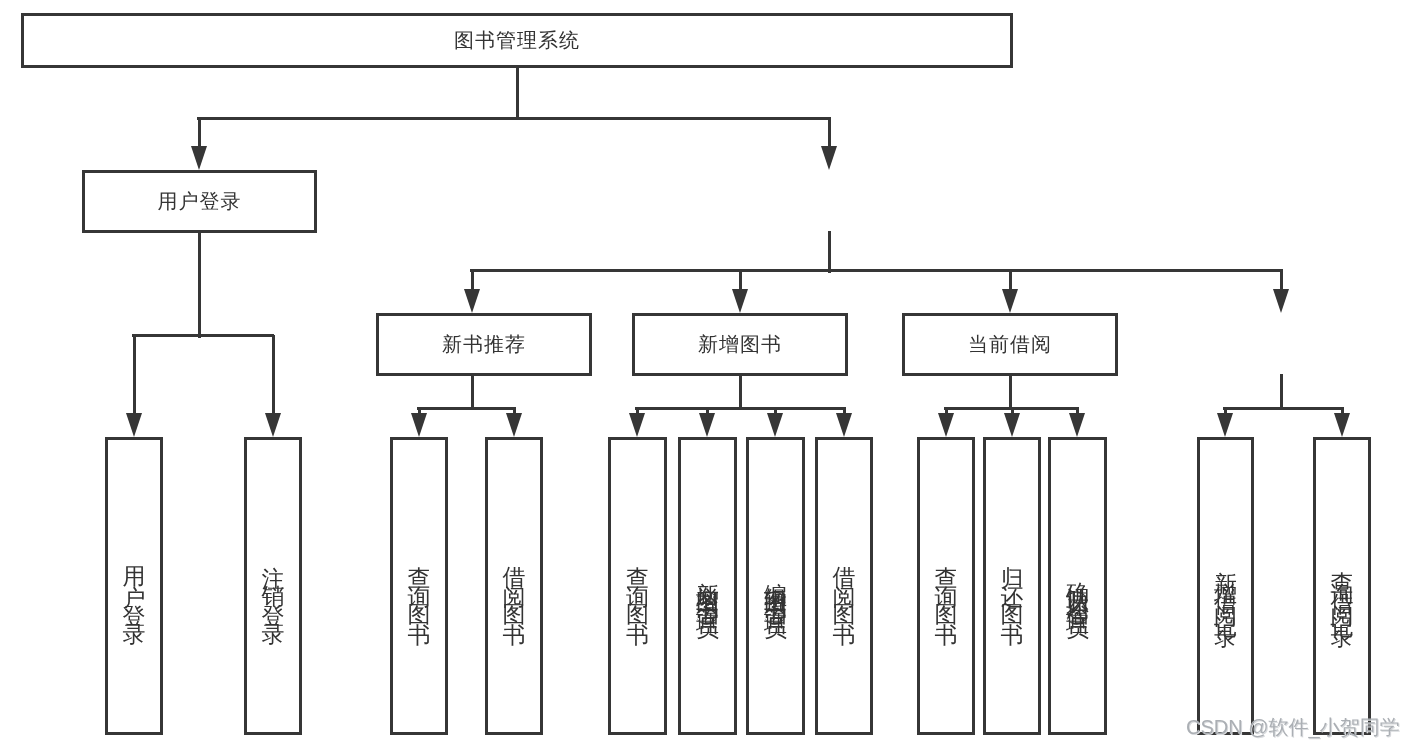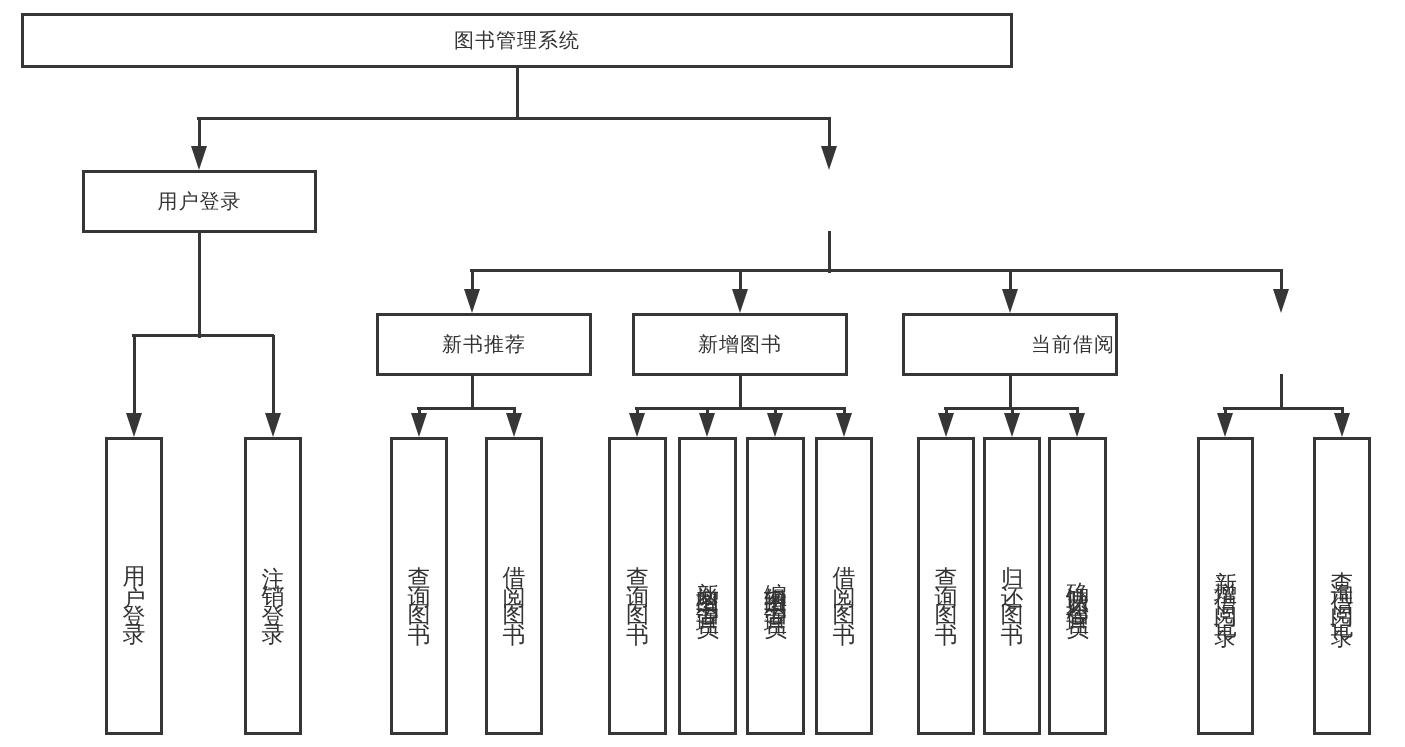--- a/index.html
+++ b/index.html
@@ -54,21 +54,21 @@
   <div class="box" style="left:82px;top:170px;width:235px;height:63px;">
     <span class="h-label">用户登录</span>
   </div>
 
   <div class="box" style="left:376px;top:313px;width:216px;height:63px;">
     <span class="h-label">新书推荐</span>
   </div>
   <div class="box" style="left:632px;top:313px;width:216px;height:63px;">
     <span class="h-label">新增图书</span>
   </div>
-  <div class="box" style="left:902px;top:313px;width:216px;height:63px;justify-content:flex-end;">
+  <div class="box" style="left:902px;top:313px;width:216px;height:63px;">
     <span class="h-label">当前借阅</span>
   </div>
 
   <div class="box leaf" style="left:105px;top:437px;width:58px;height:298px;">
     <span class="v-text" style="letter-spacing: 19px;">用户登录</span>
   </div>
   <div class="box leaf" style="left:244px;top:437px;width:58px;height:298px;">
     <span class="v-text" style="letter-spacing: 19px;">注销登录</span>
   </div>
 
@@ -102,20 +102,21 @@
     <span class="v-text" style="letter-spacing: 5px;">确认归还（管理员）</span>
   </div>
 
   <div class="box leaf" style="left:1197px;top:437px;width:57px;height:298px;">
     <span class="v-text" style="letter-spacing: 11px;">新增借阅记录</span>
   </div>
   <div class="box leaf" style="left:1313px;top:437px;width:58px;height:298px;">
     <span class="v-text" style="letter-spacing: 11px;">查询借阅记录</span>
   </div>
 
+  <div class="watermark">CSDN @软件_小贺同学</div>
 
 <div class="line" style="left: 515.5px; top: 66px; width: 3px; height: 54px;"></div>
     <div class="line" style="left: 197px; top: 116.5px; width: 634px; height: 3px;"></div>
     <div class="arrow-head" style="left: 191px; top: 146px;"></div>
     <div class="line" style="left: 197.5px; top: 118px; width: 3px; height: 32px;"></div>
     <div class="arrow-head" style="left: 821px; top: 146px;"></div>
     <div class="line" style="left: 827.5px; top: 118px; width: 3px; height: 32px;"></div>
     <div class="line" style="left: 197.5px; top: 231px; width: 3px; height: 107px;"></div>
     <div class="line" style="left: 132px; top: 333.5px; width: 142px; height: 3px;"></div>
     <div class="arrow-head" style="left: 126px; top: 413px;"></div>

